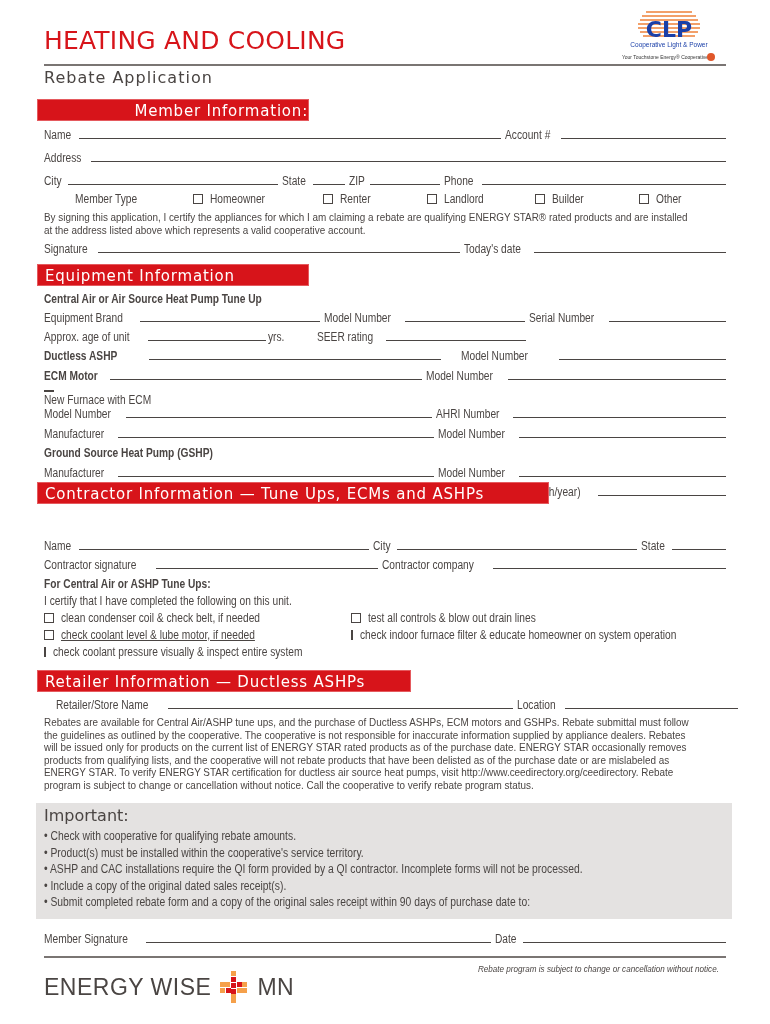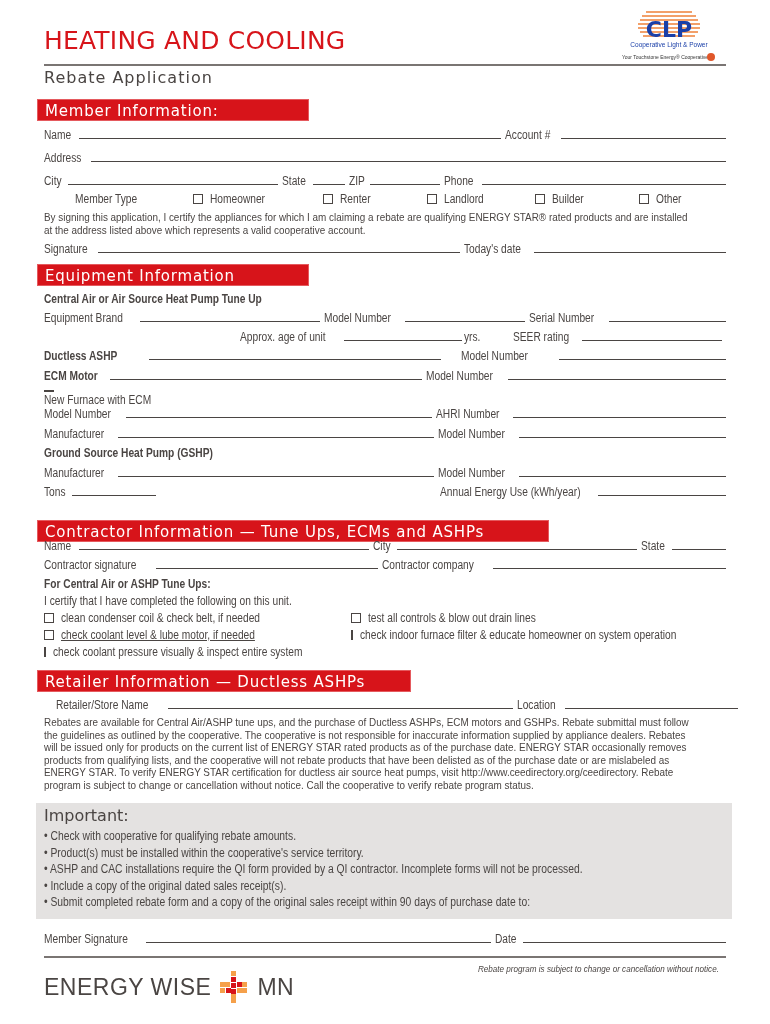--- a/index.html
+++ b/index.html
@@ -43,21 +43,21 @@
         <rect x="22" y="23" width="58" height="2"></rect>
       <rect x="25" y="27" width="52" height="2"></rect>
     </g>
     <text x="51" y="29" text-anchor="middle" font-family="DejaVu Sans, sans-serif" font-weight="bold" font-size="22" fill="#1a3fa8">CLP</text>
     <text x="51" y="39" text-anchor="middle" font-family="Liberation Sans, sans-serif" font-size="6.5" fill="#1a3fa8">Cooperative Light &amp; Power</text>
     <text x="47" y="51" text-anchor="middle" font-family="Liberation Sans, sans-serif" font-size="5" fill="#333">Your Touchstone Energy® Cooperative</text>
     <circle cx="93" cy="49" r="4" fill="#e0572a"></circle>
   </svg>
 </div>
 
-<div class="abs section" style="left:37px; top:99px; width:272px;">Member Information:</div>
+<div class="abs section" style="left:37px; top:99px; width:272px;text-align:right;">Member Information:</div>
 
 <div class="abs row" style="top:127px;">
   <span class="lbl">Name</span>
   <span class="fill"></span>
   <span class="lbl">Account #</span>
   <span class="fix" style="width:165px; margin-right:0;"></span>
 </div>
 
 <div class="abs row" style="top:150px;">
   <span class="lbl">Address</span>
@@ -104,21 +104,21 @@
 
 <div class="abs row" style="top:310px;">
   <span class="lbl">Equipment Brand</span>
   <span class="fix" style="width:180px;"></span>
   <span class="lbl">Model Number</span>
   <span class="fix" style="width:120px;"></span>
   <span class="lbl">Serial Number</span>
   <span class="fill" style="margin-right:0;"></span>
 </div>
 
-<div class="abs row" style="top:329px;justify-content:flex-end;">
+<div class="abs row" style="top:329px;">
   <span class="lbl">Approx. age of unit</span>
   <span class="fix" style="width:118px; margin-right:2px;"></span>
   <span class="lbl" style="margin-right:30px;">yrs.</span>
   <span class="lbl">SEER rating</span>
   <span class="fix" style="width:140px;"></span>
 </div>
 
 <div class="abs row" style="top:348px;gap:16px;">
   <span class="lbl b">Ductless ASHP</span>
   <span class="fix" style="width:292px;"></span>
@@ -164,21 +164,21 @@
 </div>
 
 <div class="abs row" style="top:484px;">
   <span class="lbl">Tons</span>
   <span class="fix" style="width:84px;"></span>
   <span style="flex:1;"></span>
   <span class="lbl" style="margin-right:-10px;">Annual Energy Use (kWh/year)</span>
   <span class="fix" style="width:128px; margin-right:0;"></span>
 </div>
 
-<div class="abs section" style="left:37px; top:520px; width:512px;">Contractor Information — Tune Ups, ECMs and ASHPs</div>
+<div class="abs section" style="left:37px; top:482px; width:512px;">Contractor Information — Tune Ups, ECMs and ASHPs</div>
 
 <div class="abs row" style="top:538px;">
   <span class="lbl">Name</span>
   <span class="fix" style="width:290px;"></span>
   <span class="lbl">City</span>
   <span class="fix" style="width:240px;"></span>
   <span class="lbl">State</span>
   <span class="fill" style="margin-right:0;"></span>
 </div>
 

